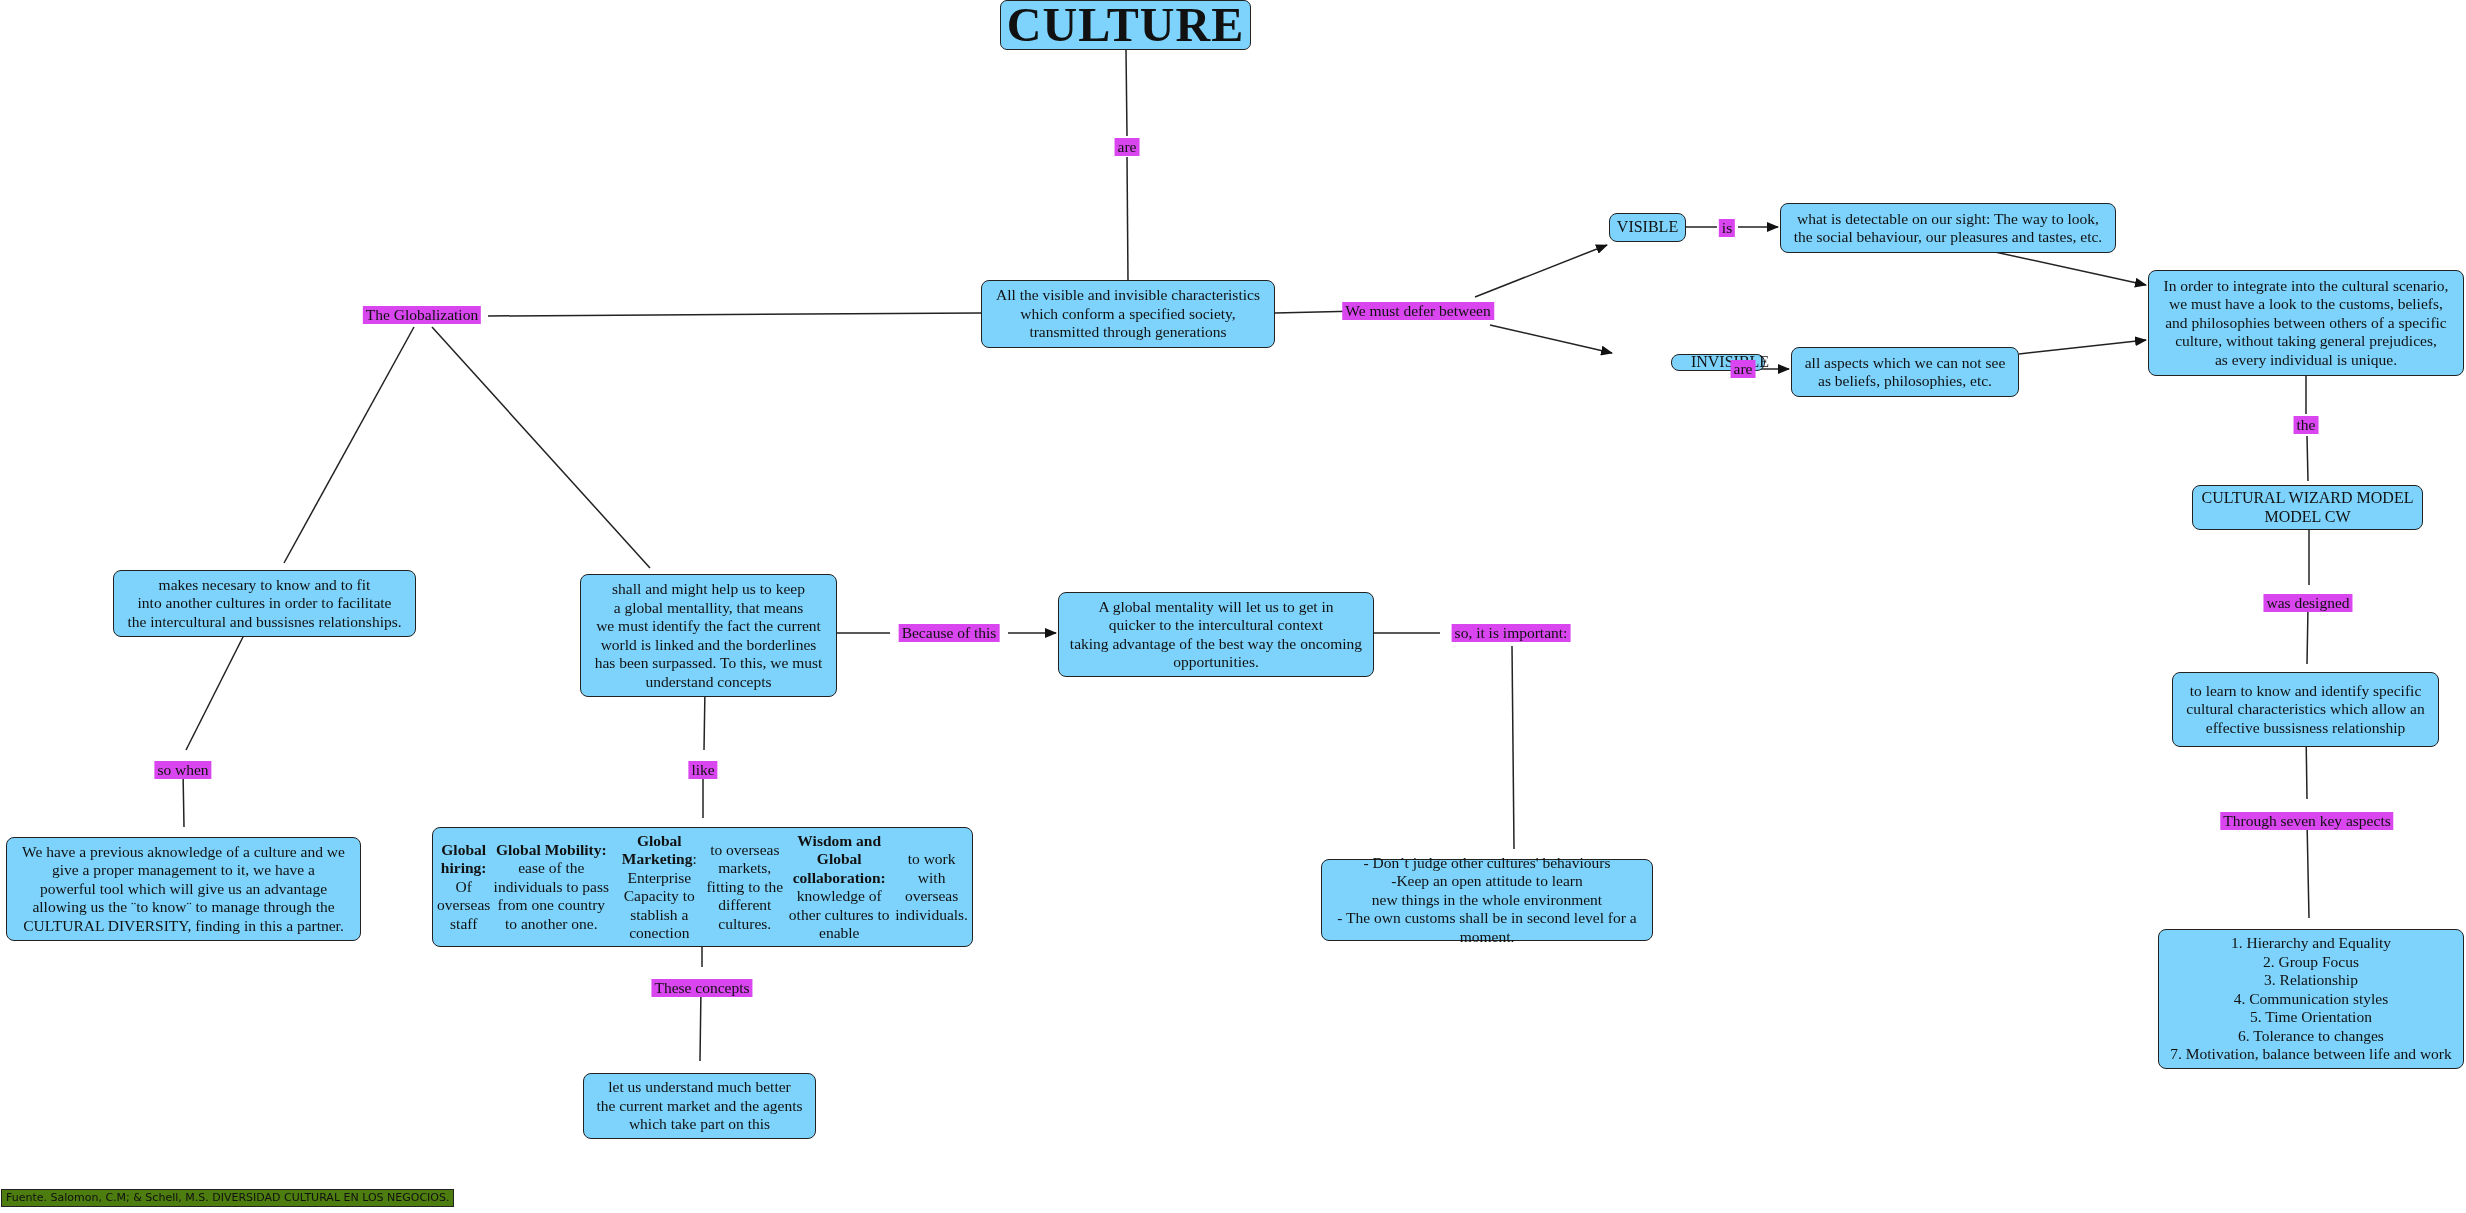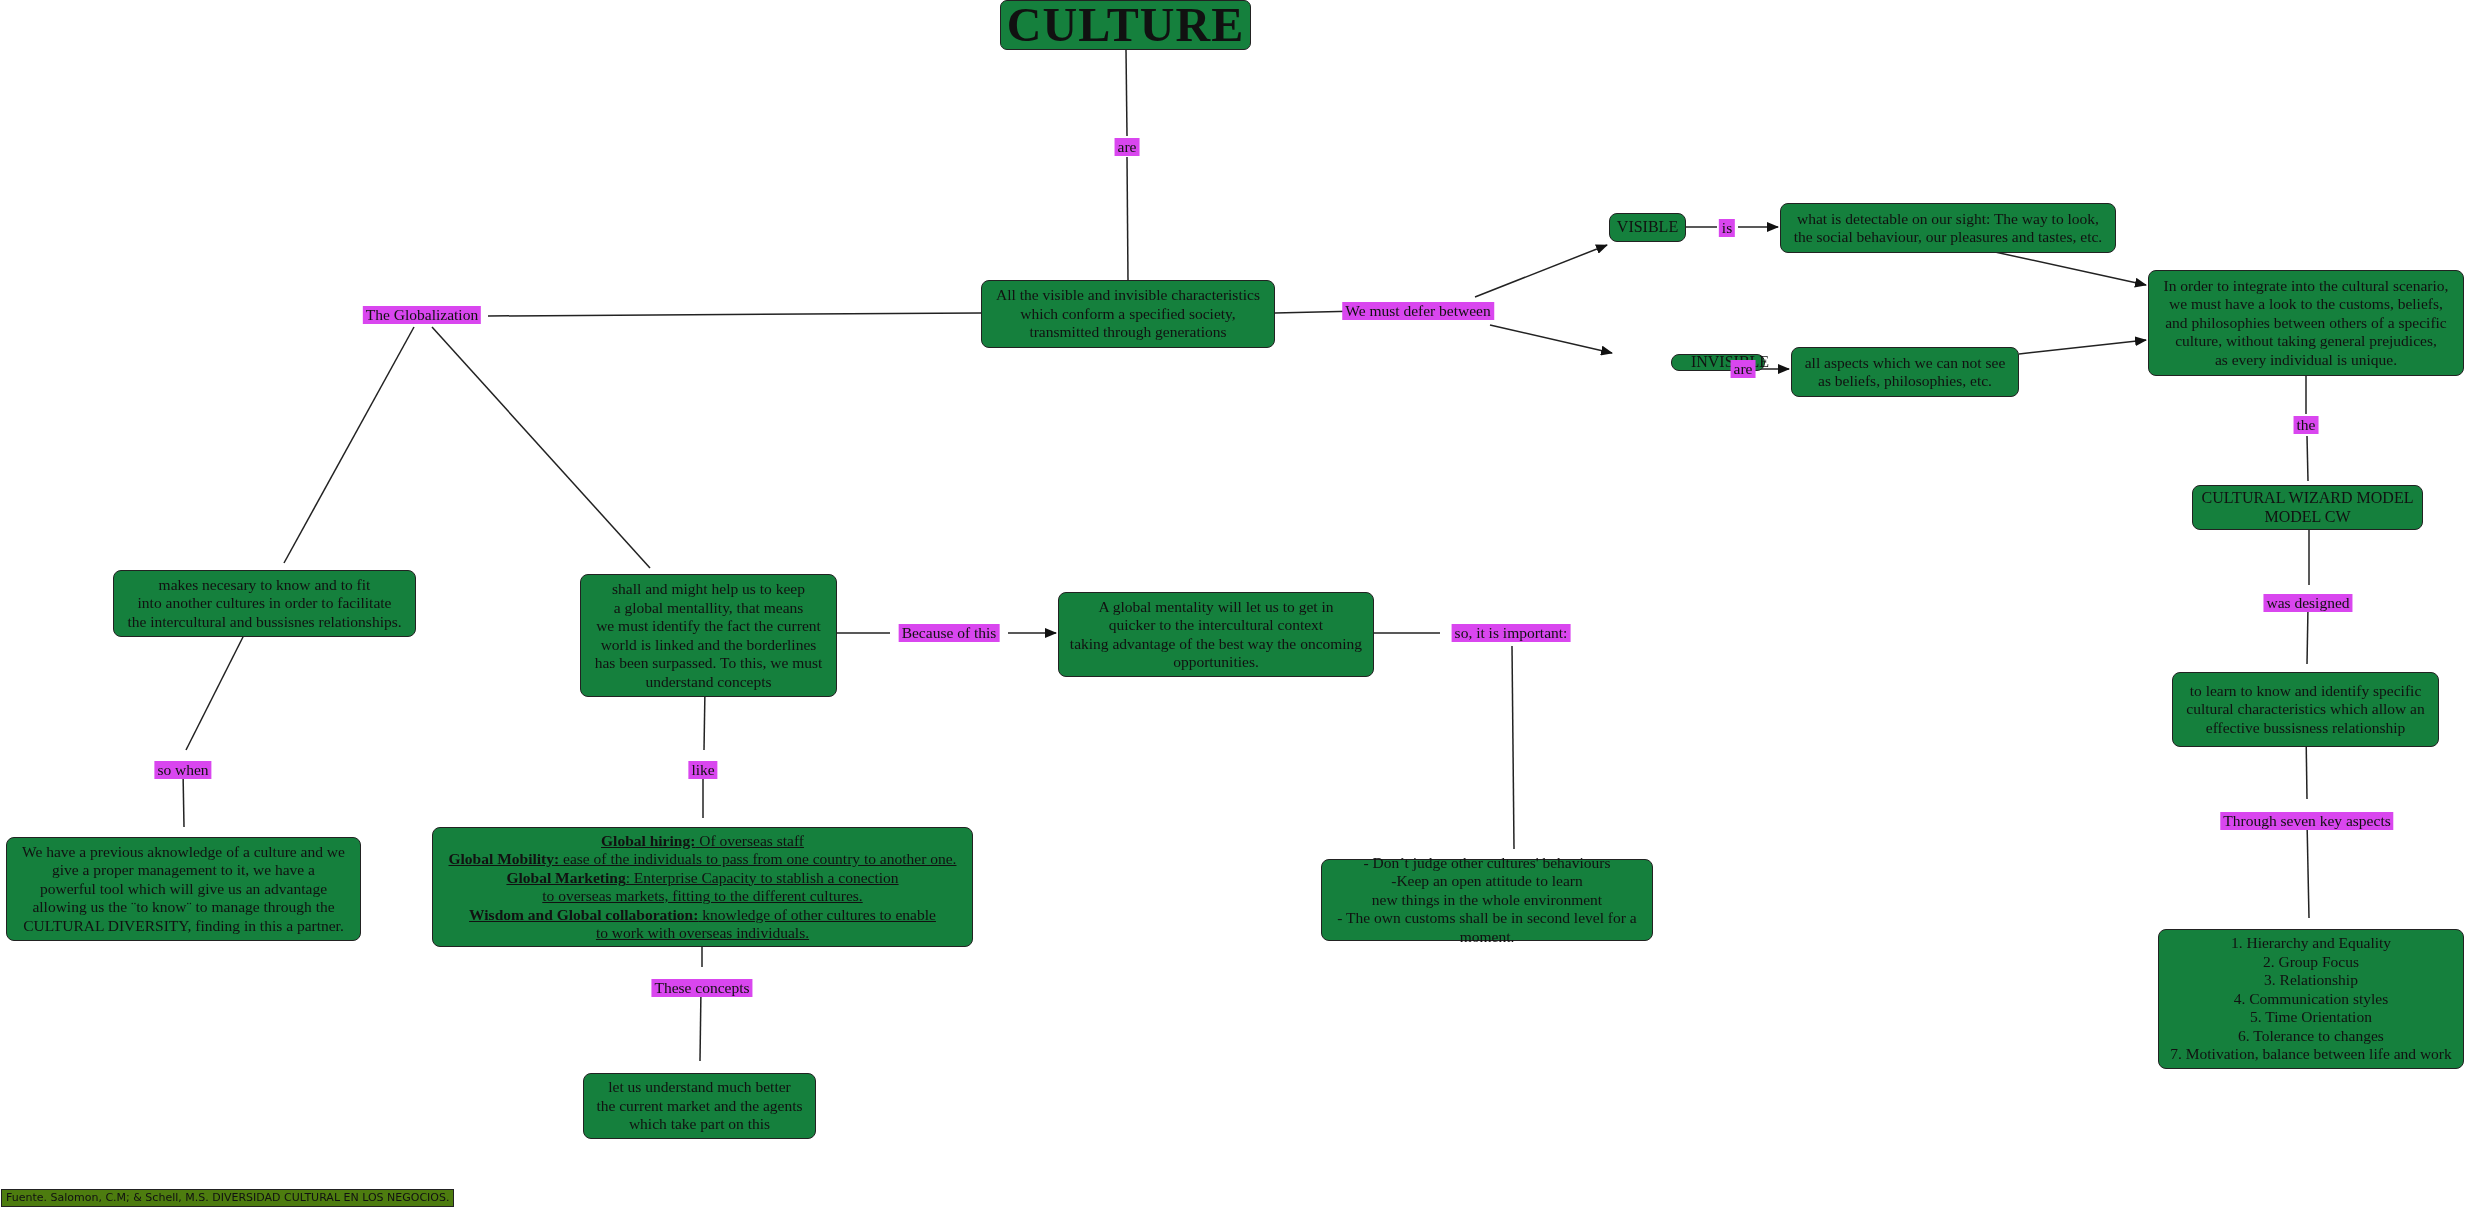--- a/index.html
+++ b/index.html
@@ -1,19 +1,19 @@
 <!DOCTYPE html>
 <html><head>
 <meta charset="utf-8">
 <style>
   html, body { margin:0; padding:0; background:#ffffff; }
   body { width:2466px; height:1213px; position:relative; overflow:hidden;
          font-family:"Liberation Serif", "DejaVu Serif", serif; color:#111; }
   svg.links { position:absolute; left:0; top:0; width:2466px; height:1213px; }
-  .node { position:absolute; box-sizing:border-box; background:#15803d; border:1.5px solid #222;
+  .node { position:absolute; box-sizing:border-box; background:#7dd3fc; border:1.5px solid #222;
           border-radius:8px; display:flex; align-items:center; justify-content:center;
           text-align:center; font-size:15.5px; line-height:18.5px; white-space:pre-line; padding:2px 4px; }
   .title { font-size:48px; font-weight:bold; line-height:48px; letter-spacing:1px; border-radius:7px; padding:0; }
   .label { position:absolute; font-size:15.5px; line-height:18px; background:#d946ef; white-space:nowrap;
            transform:translate(-50%,-50%); padding:0 3px; }
   .small { font-size:16px; }
   .line { display:block; }
   b { font-weight:bold; }
   .footer { position:absolute; left:1px; top:1189px; height:18px; border:1.5px solid #222; background:#4d7c0f;
             font-family:"DejaVu Sans", sans-serif; font-size:11px; line-height:16px; padding:0 4px; box-sizing:border-box; white-space:nowrap; }
@@ -131,21 +131,21 @@
 we must identify the fact the current
 world is linked and the borderlines
 has been surpassed.  To this, we must
 understand concepts</div>
 
 <div class="node" style="left:1058px; top:592px; width:316px; height:85px;">A global mentality will let us to get in
 quicker to the intercultural context
 taking advantage of the best way the oncoming
 opportunities.</div>
 
-<div class="node" style="left:432px; top:827px; width:541px; height:120px; flex-direction:column;text-decoration:underline;">
+<div class="node" style="left:432px; top:827px; width:541px; height:120px; ">
   <span class="line"><b>Global hiring:</b><span> Of overseas staff</span></span>
   <span class="line"><b>Global Mobility:</b><span> ease of the individuals to pass from one country to another one.</span></span>
   <span class="line"><b>Global Marketing</b><span>: Enterprise Capacity to stablish a conection</span></span>
   <span class="line"><span>to overseas markets, fitting to the different cultures.</span></span>
   <span class="line"><b>Wisdom and Global collaboration:</b><span> knowledge of other cultures to enable</span></span>
   <span class="line"><span>to work with overseas individuals.</span></span>
 </div>
 
 <div class="node" style="left:583px; top:1073px; width:233px; height:66px;">let us understand much better
 the current market and the agents

